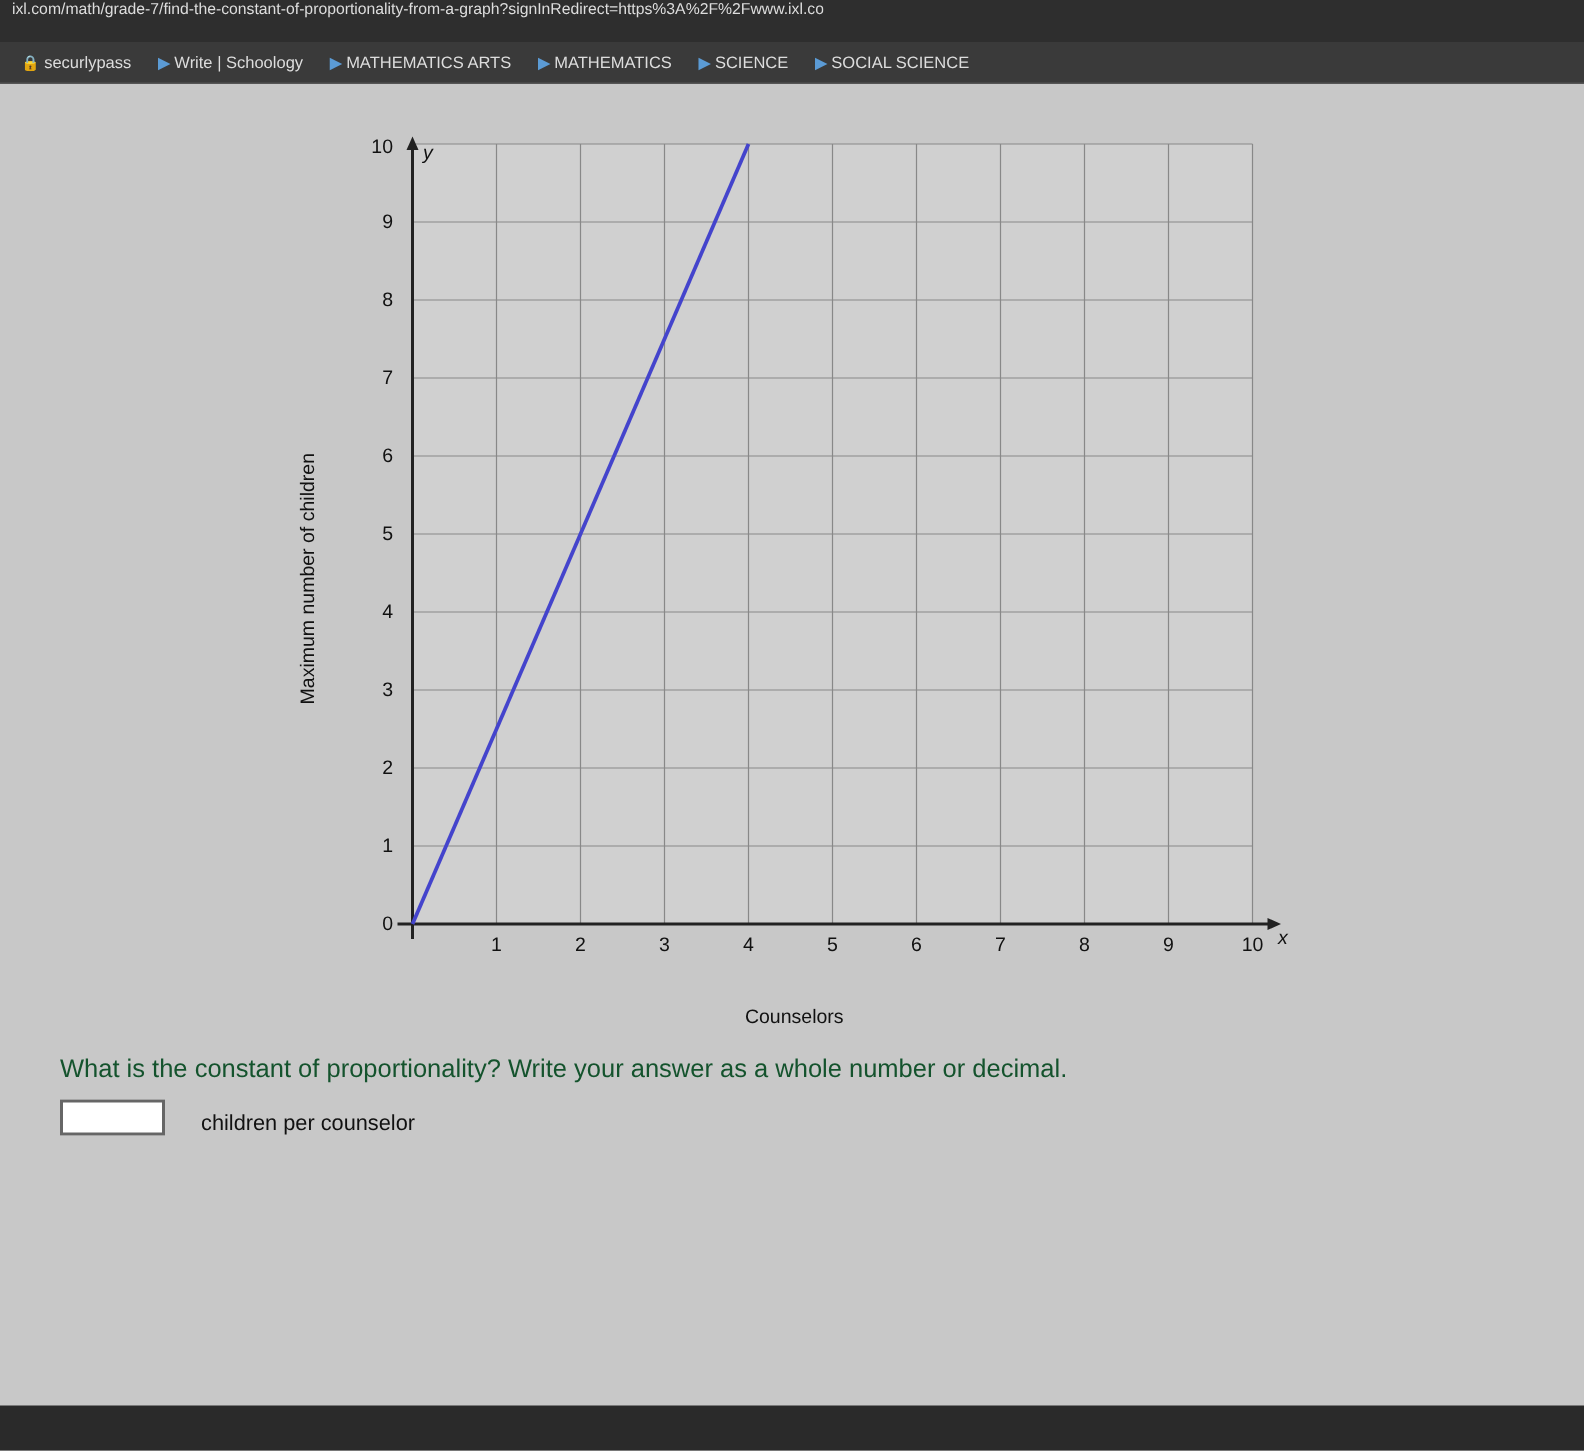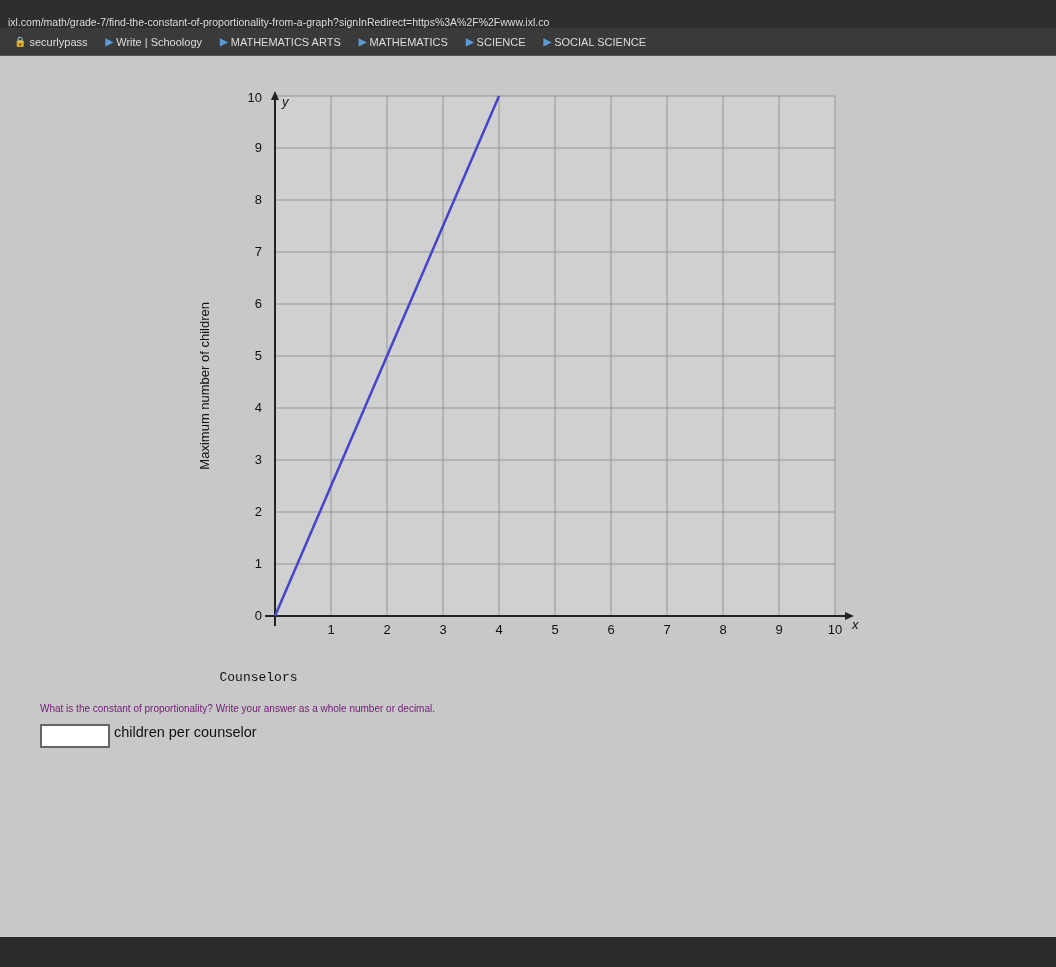--- a/index.html
+++ b/index.html
@@ -10,21 +10,21 @@
       font-family: Arial, sans-serif;
       overflow: hidden;
       position: relative;
     }
 
     
     .address-bar-row {
       background: #2e2e2e;
       height: 28px;
       display: flex;
-      align-items: flex-end;
+      align-items: flex-start;
       padding: 0 8px;
       font-size: 11px;
       color: #ccc;
     }
     .address-bar-row .url-text {
       color: #ddd;
       font-size: 10.5px;
       white-space: nowrap;
       overflow: hidden;
     }
@@ -91,43 +91,43 @@
     .graph-wrapper {
       position: relative;
     }
 
     
     .chart-svg {
       display: block;
     }
 
     .x-axis-label {
+      text-align: center;
       font-size: 13px;
       color: #111;
       margin-top: 4px;
       width: 620px;
-      font-family: Liberation Mono, monospace;
     }
 
     
     .question-section {
       margin-top: 18px;
       width: 100%;
       font-size: 14.5px;
       color: #111;
     }
     .question-text {
       margin-bottom: 10px;
-      font-size: 10px;
-      color: #701a75;
+      font-size: 17px;
+      color: #14532d;
     }
     .answer-row {
       display: flex;
-      align-items: flex-start;
-      gap: 4px;
+      align-items: flex-end;
+      gap: 24px;
       font-size: 14.5px;
       color: #111;
     }
     .answer-input {
       width: 70px;
       height: 24px;
       border: 2px solid #666;
       background: white;
       font-size: 13px;
       padding: 2px 4px;

